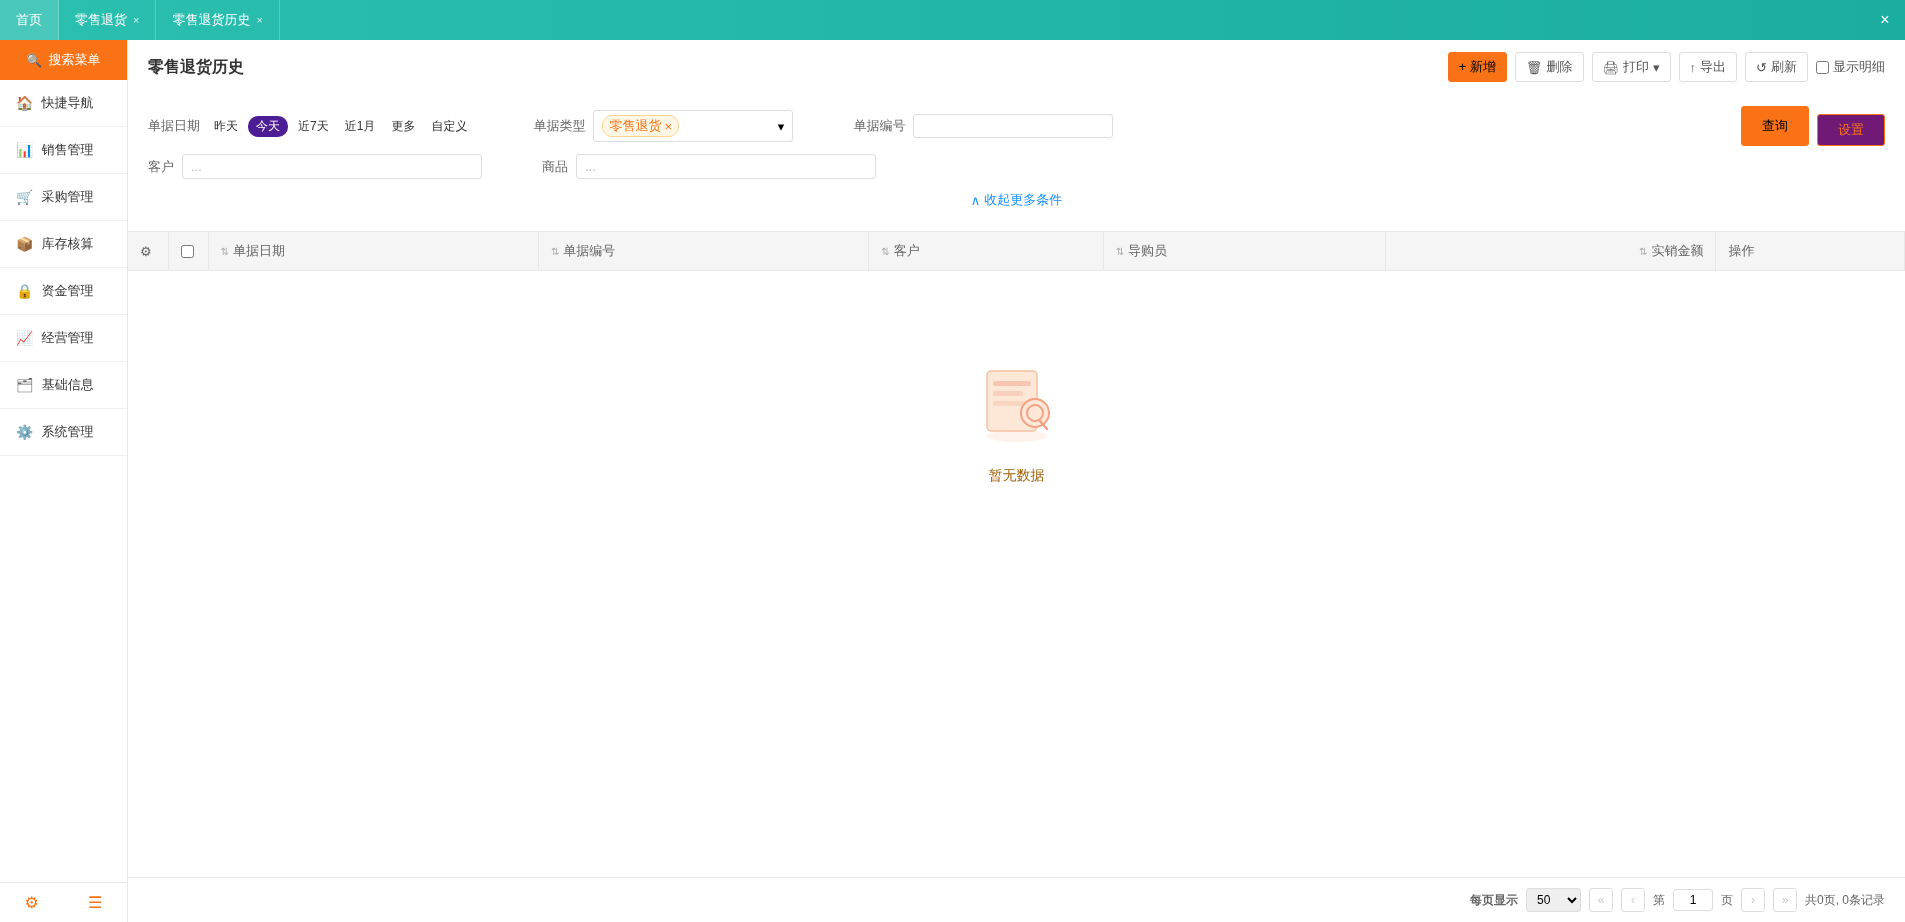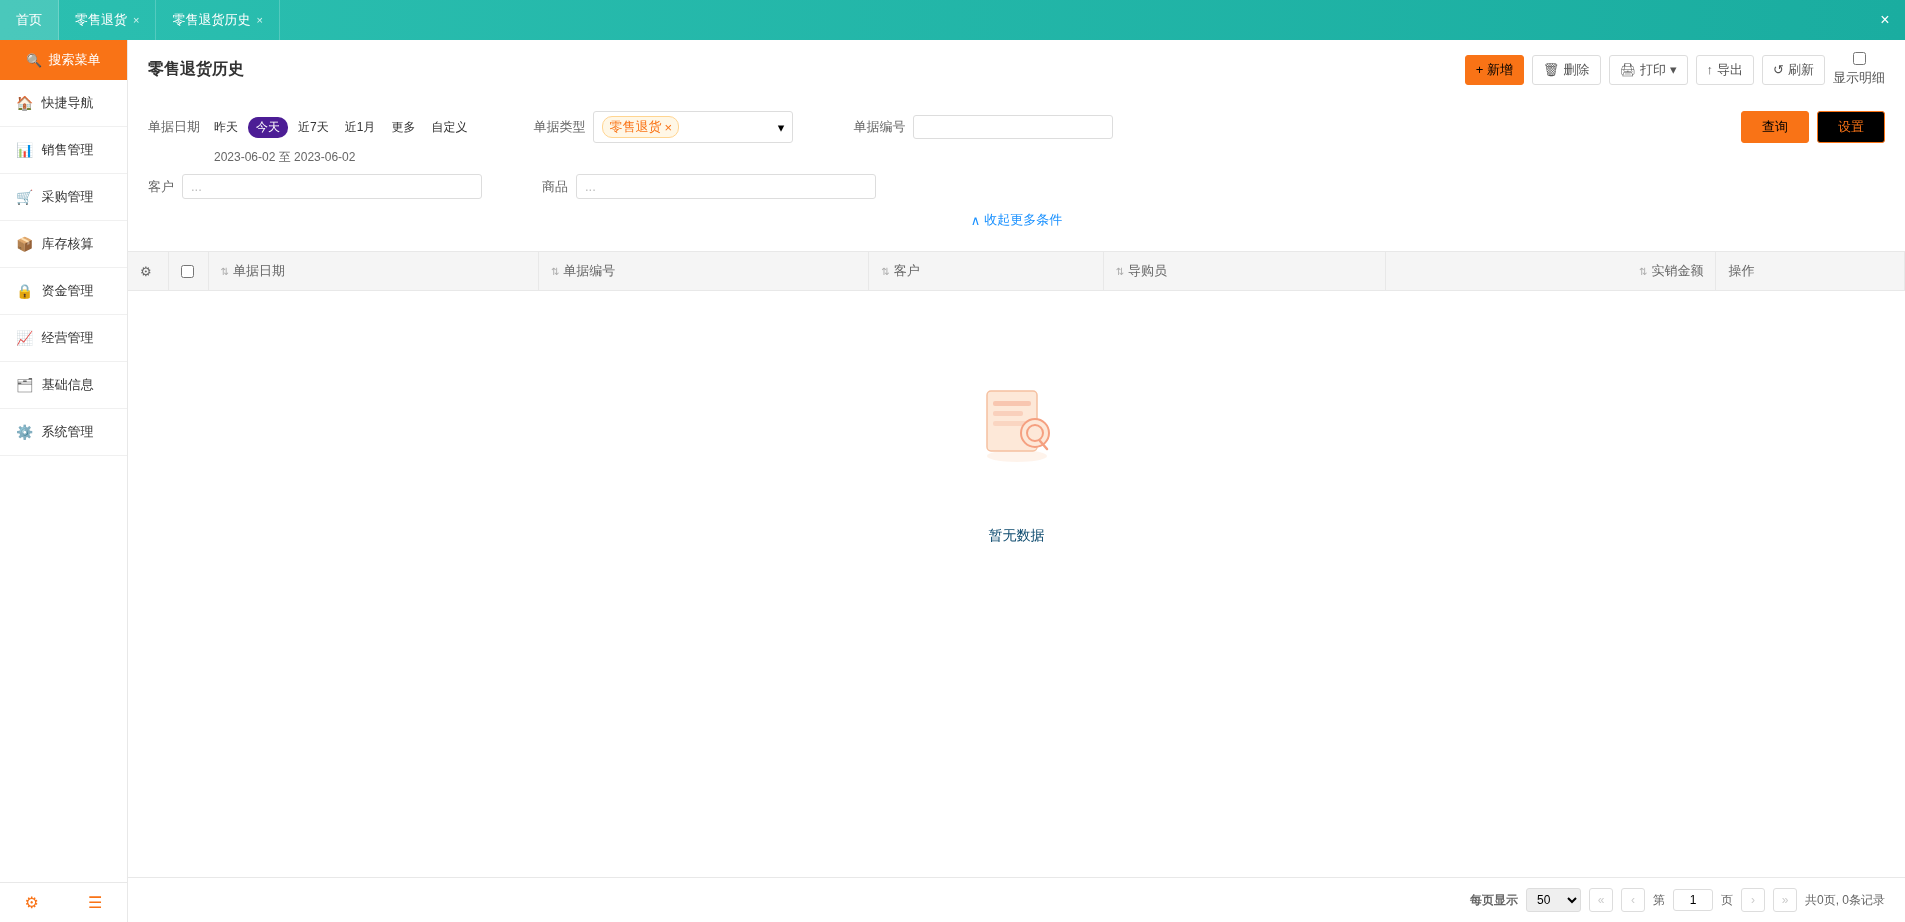--- a/index.html
+++ b/index.html
@@ -152,32 +152,32 @@
       cursor: pointer;
       color: #555;
       font-size: 12px;
     }
     .toolbar-btn.primary {
       background: #f97316;
       color: #000000;
       border-color: #f97316;
     }
     .toolbar-btn.orange-outline {
-      background: #000000;
+      background: #701a75;
       color: #f97316;
       border-color: #f97316;
+      margin-top: 8px;
     }
     .checkbox-label {
       display: flex;
       align-items: center;
       gap: 4px;
       font-size: 12px;
       color: #555;
       cursor: pointer;
-      flex-direction: column;
     }
 
     
     .filter-area {
       padding: 10px 0;
       background: #fff;
     }
     .filter-row {
       display: flex;
       align-items: center;
@@ -314,21 +314,21 @@
       align-items: center;
       justify-content: center;
       padding: 80px 0;
       color: #aaa;
     }
     .empty-icon {
       width: 100px;
       height: 100px;
       margin-bottom: 16px;
     }
-    .empty-text { font-size: 14px; color: #0c4a6e; margin-top: 40px; }
+    .empty-text { font-size: 14px; color: #a16207; }
 
     
     .pagination-bar {
       background: #fff;
       border-top: 1px solid #e8e8e8;
       padding: 10px 20px;
       display: flex;
       align-items: center;
       justify-content: flex-end;
       gap: 8px;
@@ -508,23 +508,20 @@
           <div style="display:flex;gap:8px;margin-left:auto;">
             <button class="toolbar-btn primary" style="padding:6px 20px;">
               <span>查询</span>
             </button>
             <button class="toolbar-btn orange-outline" style="padding:6px 20px;">
               <span>设置</span>
             </button>
           </div>
         </div>
 
-        <div style="display:flex;align-items:center;padding:2px 0 4px 66px;">
-          <span class="date-range">2023-06-02 至 2023-06-02</span>
-        </div>
 
         <div class="filter-row" style="padding-bottom:4px;">
           <div class="filter-group">
             <span class="filter-label">客户</span>
             <div class="filter-placeholder" style="min-width:300px;cursor:pointer;">
               <span>...</span>
             </div>
           </div>
           <div class="filter-group" style="margin-left:40px;">
             <span class="filter-label">商品</span>

